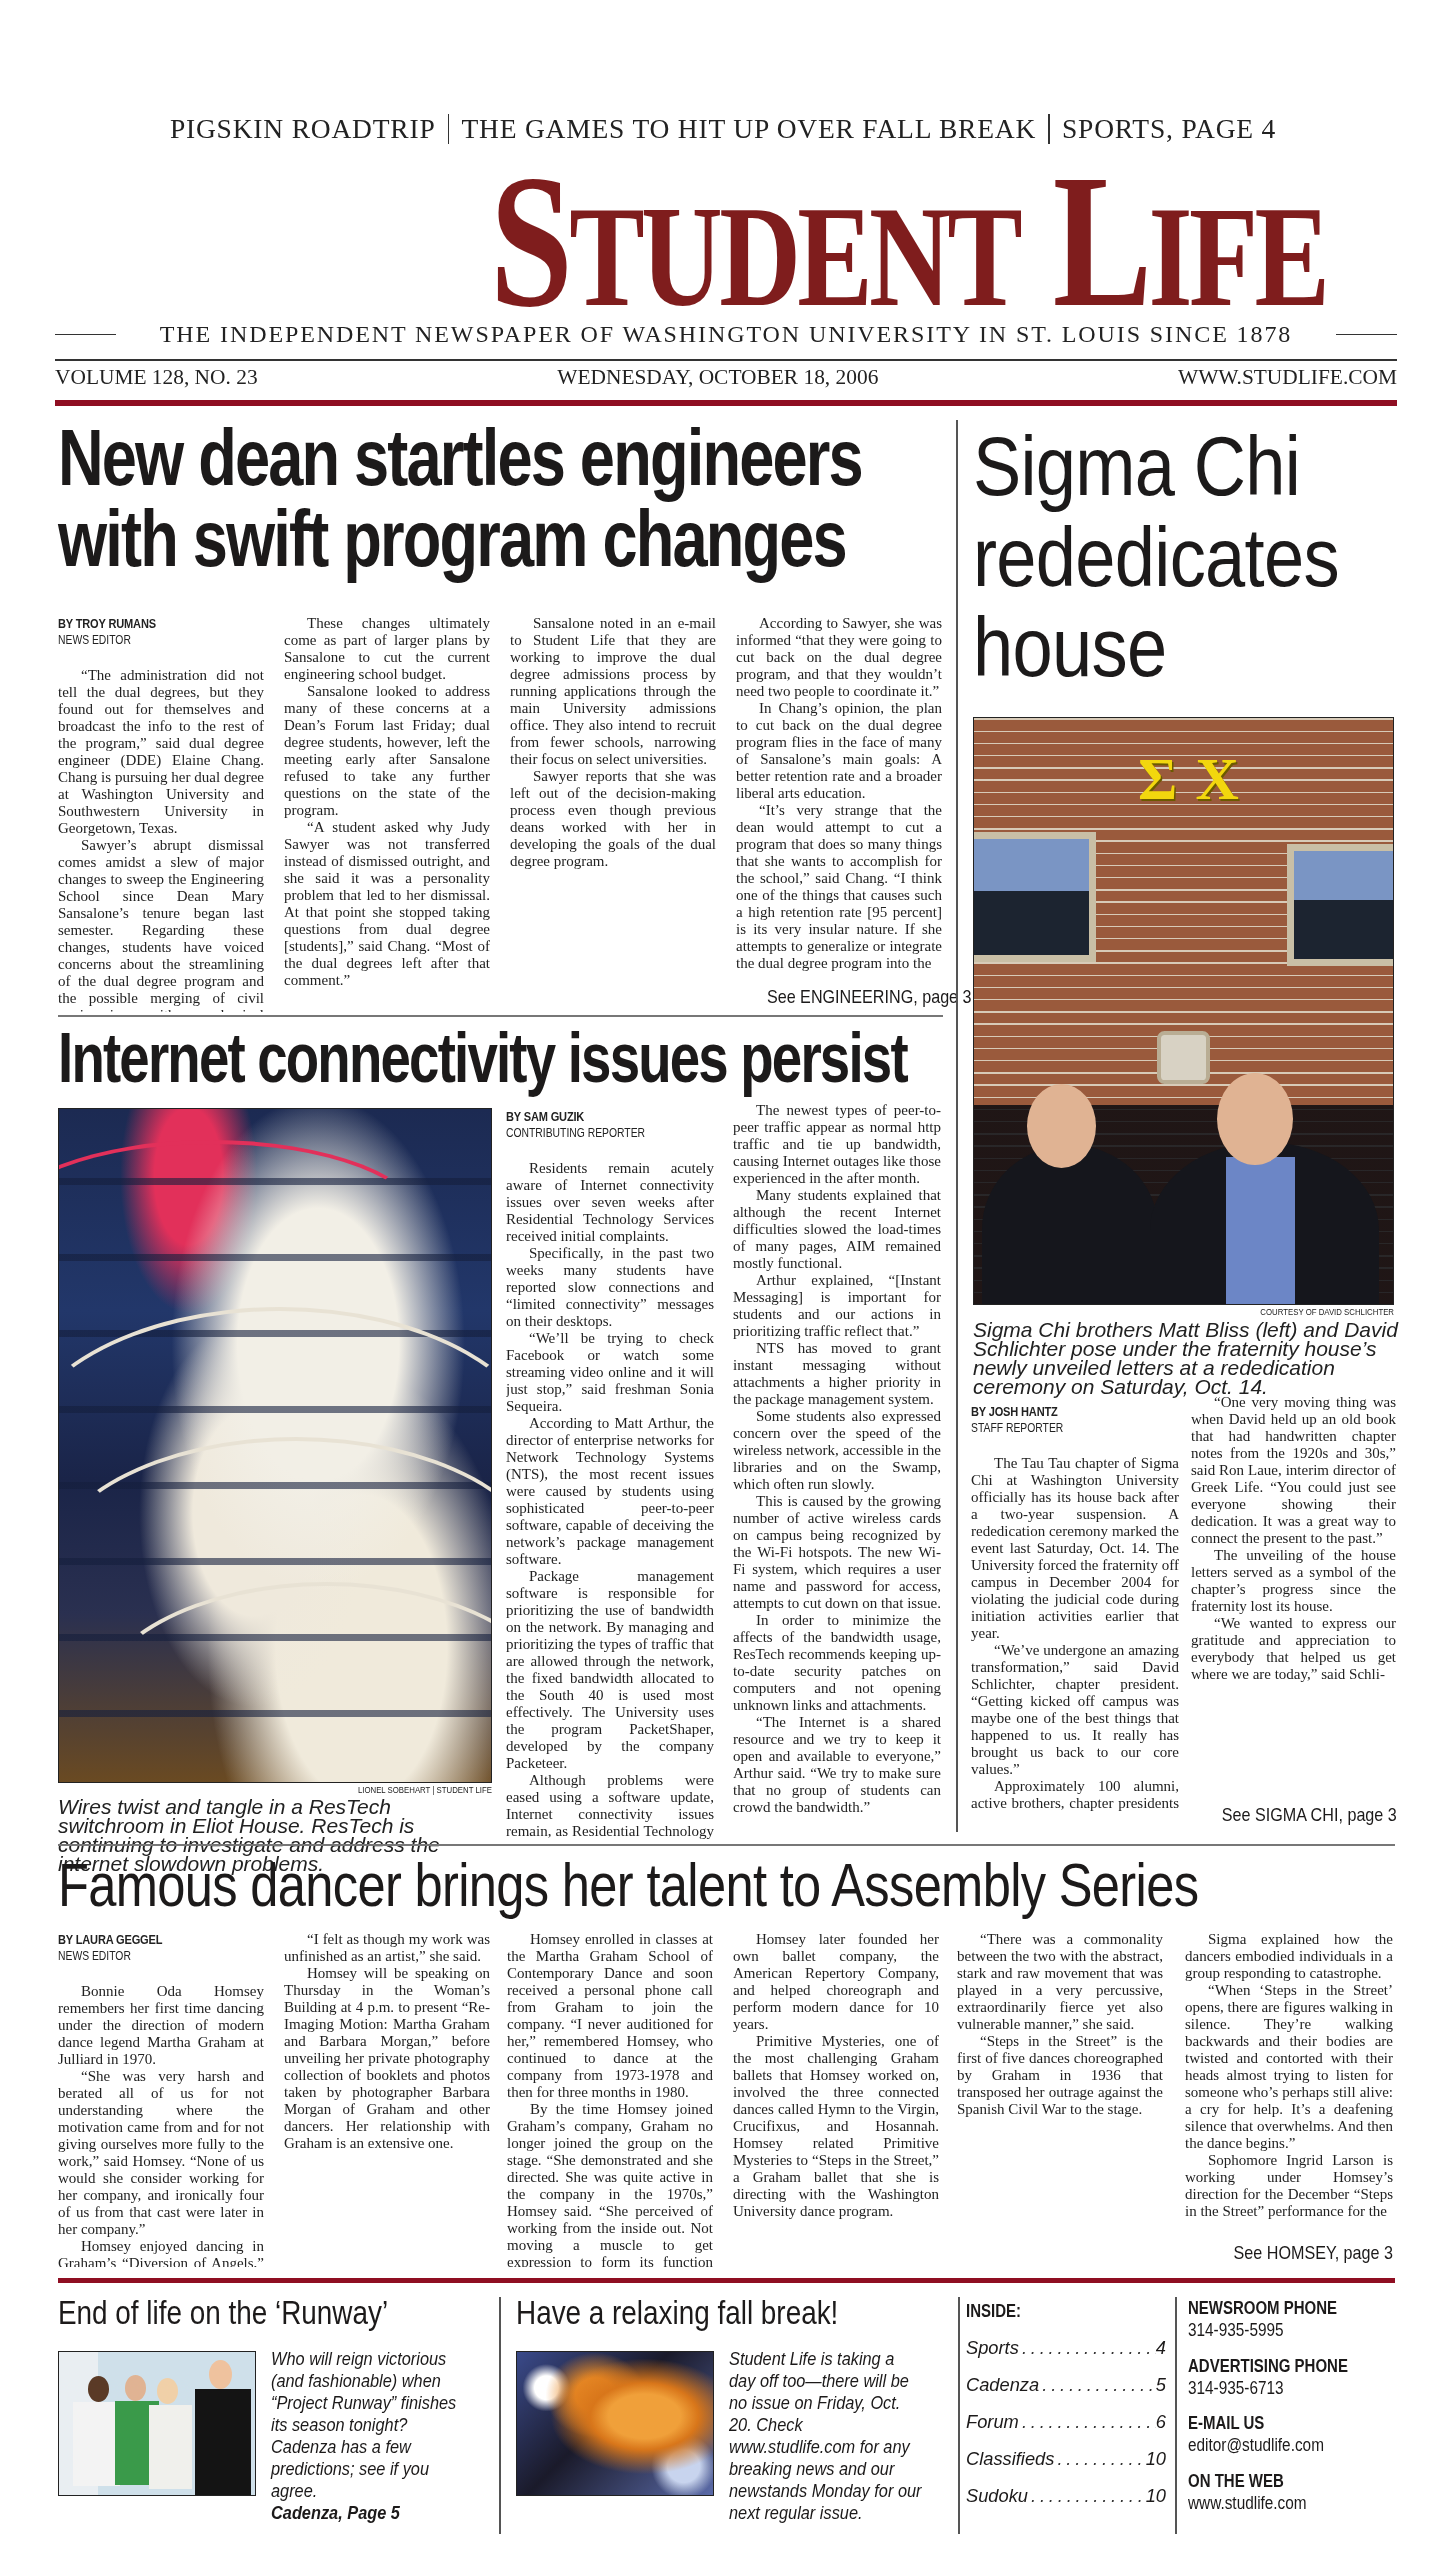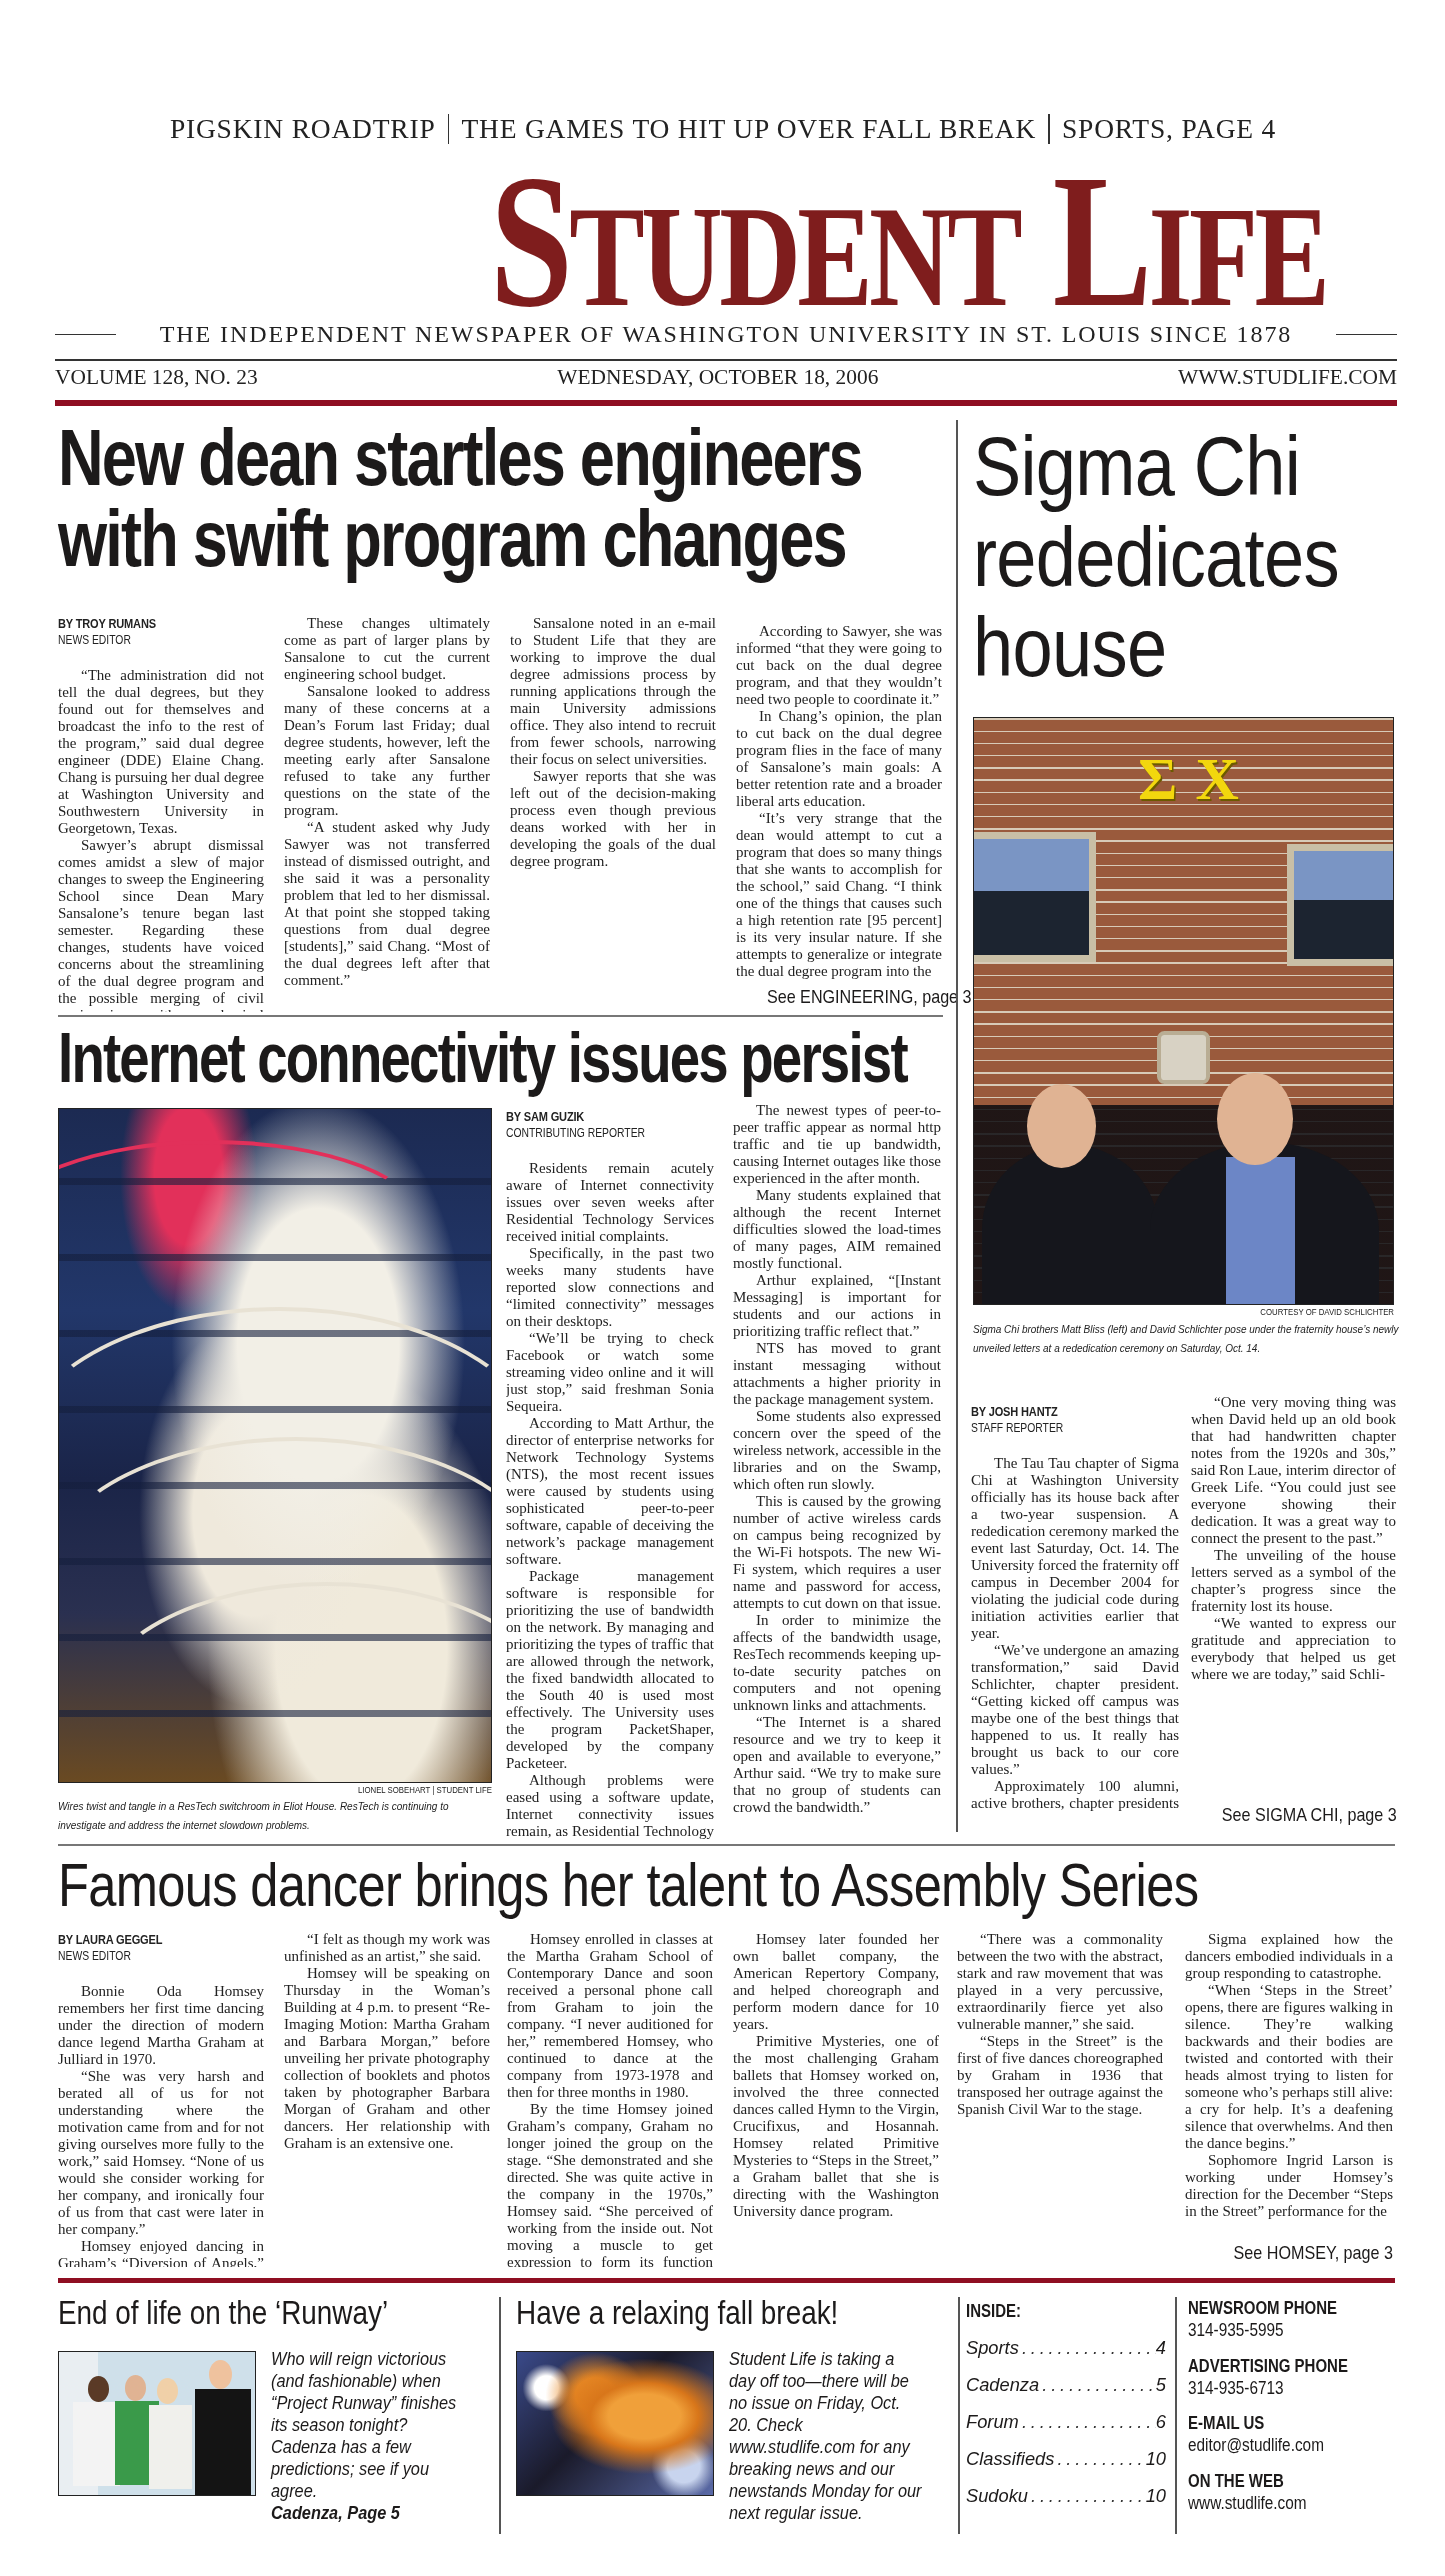--- a/index.html
+++ b/index.html
@@ -28,21 +28,21 @@
   .byline-title { font-family: "Liberation Sans", sans-serif; font-size: 12.2px; transform: scaleX(0.85); transform-origin: left; white-space: nowrap; margin-bottom: 18.3px; }
 
   .col { position: absolute; font-family: "Liberation Serif", serif; font-size: 15px; line-height: 17px; text-align: justify; hyphens: auto; color: #222; }
   .col p { text-indent: 23px; }
   .jump { font-family: "Liberation Sans", sans-serif; font-size: 19px; text-align: right; transform: scaleX(0.85); transform-origin: right; white-space: nowrap; }
 
   .vrule { position: absolute; width: 1.5px; background: #555; }
   .hrule { position: absolute; height: 1.5px; background: #777; }
 
   .credit { font-family: "Liberation Sans", sans-serif; font-size: 9.2px; text-align: right; transform: scaleX(0.85); transform-origin: right; white-space: nowrap; color: #222; }
-  .caption { font-family: "Liberation Sans", sans-serif; font-style: italic; font-size: 10px; line-height: 19px; color: #222; }
+  .caption { font-family: "Liberation Sans", sans-serif; font-style: italic; font-size: 21px; line-height: 19px; color: #222; }
 
   
   .photo { position: absolute; overflow: hidden; border: 0.8px solid #222; }
   .wires { background:
       repeating-linear-gradient(180deg, rgba(0,0,0,0) 0 69px, rgba(20,30,60,0.6) 69px 76px),
       radial-gradient(ellipse at 60% 35%, #f2efe6 0 22%, transparent 40%),
       radial-gradient(ellipse at 45% 60%, #efe9dc 0 18%, transparent 34%),
       radial-gradient(ellipse at 70% 80%, #f0eadb 0 20%, transparent 36%),
       radial-gradient(ellipse at 30% 10%, #e2305a 0 8%, transparent 16%),
       linear-gradient(180deg, #1c2a52 0%, #22376a 30%, #1a2448 55%, #2a3050 75%, #6a4a22 100%); }
@@ -112,21 +112,21 @@
 </div>
 <div class="col" style="left:284px; top:615px; width:206px; height:397px; overflow:hidden;">
   <p>These changes ultimately come as part of larger plans by Sansalone to cut the current engineering school budget.</p>
   <p>Sansalone looked to address many of these concerns at a Dean’s Forum last Friday; dual degree students, however, left the meeting early after Sansalone refused to take any further questions on the state of the program.</p>
   <p>“A student asked why Judy Sawyer was not transferred instead of dismissed outright, and she said it was a personality problem that led to her dismissal. At that point she stopped taking questions from dual degree [students],” said Chang. “Most of the dual degrees left after that comment.”</p>
 </div>
 <div class="col" style="left:510px; top:615px; width:206px; height:397px; overflow:hidden;">
   <p>Sansalone noted in an e-mail to Student Life that they are working to improve the dual degree admissions process by running applications through the main University admissions office. They also intend to recruit from fewer schools, narrowing their focus on select universities.</p>
   <p>Sawyer reports that she was left out of the decision-making process even though previous deans worked with her in developing the goals of the dual degree program.</p>
 </div>
-<div class="col" style="left:736px; top:615px; width:206px; height:366px; overflow:hidden;margin-top:8px;">
+<div class="col" style="left:736px; top:615px; width:206px; height:366px; overflow:hidden;">
   <p>According to Sawyer, she was informed “that they were going to cut back on the dual degree program, and that they wouldn’t need two people to coordinate it.”</p>
   <p>In Chang’s opinion, the plan to cut back on the dual degree program flies in the face of many of Sansalone’s main goals: A better retention rate and a broader liberal arts education.</p>
   <p>“It’s very strange that the dean would attempt to cut a program that does so many things that she wants to accomplish for the school,” said Chang. “I think one of the things that causes such a high retention rate [95 percent] is its very insular nature. If she attempts to generalize or integrate the dual degree program into the</p>
 </div>
 <div class="abs jump" style="left:736px; top:986px; width:206px;">See ENGINEERING, page 3</div>
 <div class="hrule" style="left:58px; top:1015px; width:885px;"></div>
 
 <div class="vrule" style="left:956px; top:420px; height:1412px;"></div>
 
 <div class="abs hed-light" style="left:973px; top:421px; font-size:84px; width:427px; transform:scaleX(0.86);">

